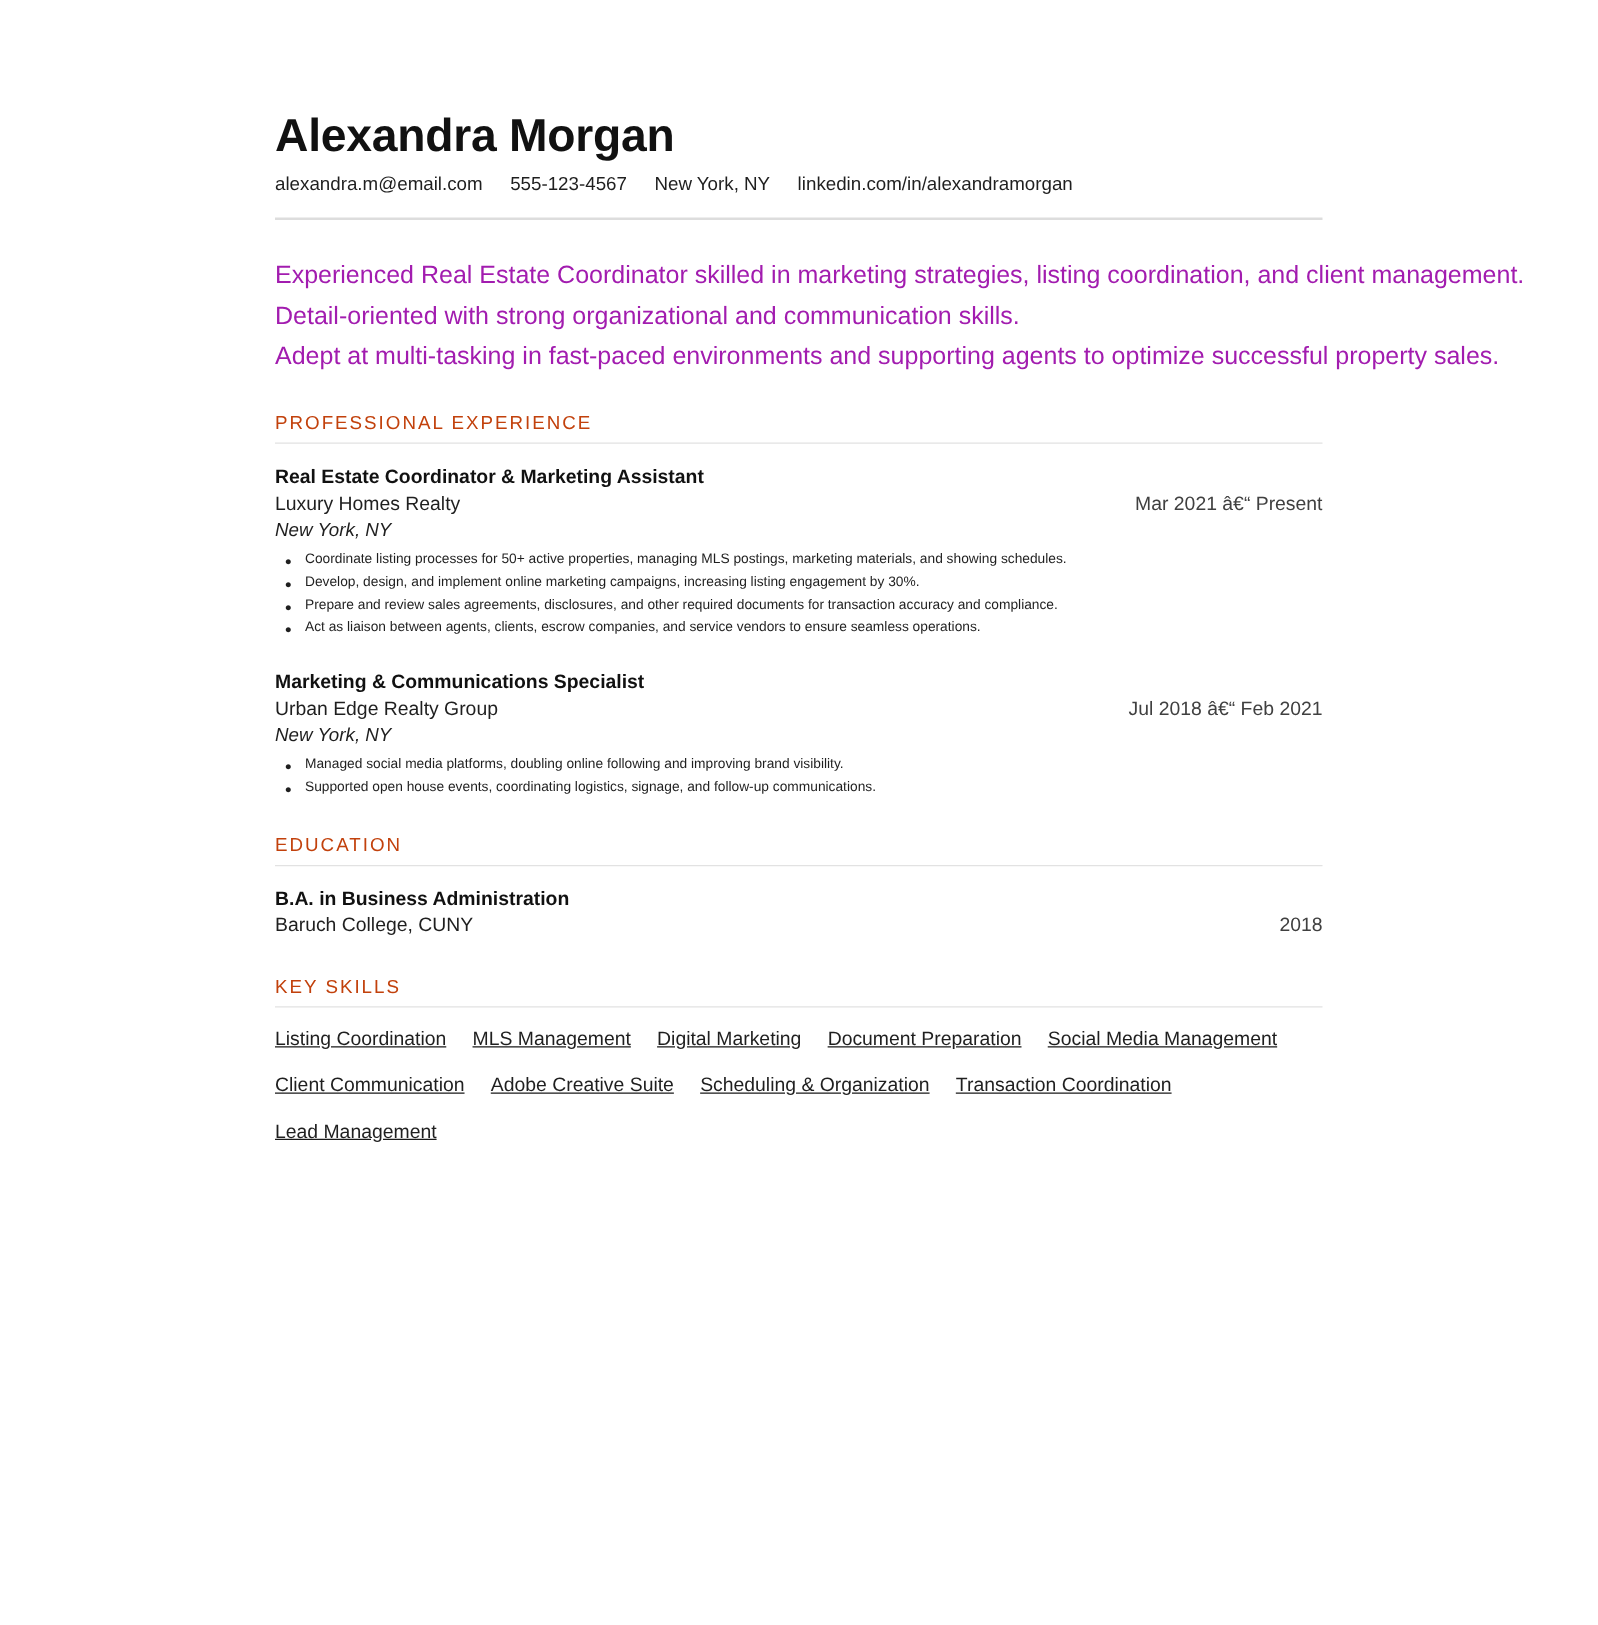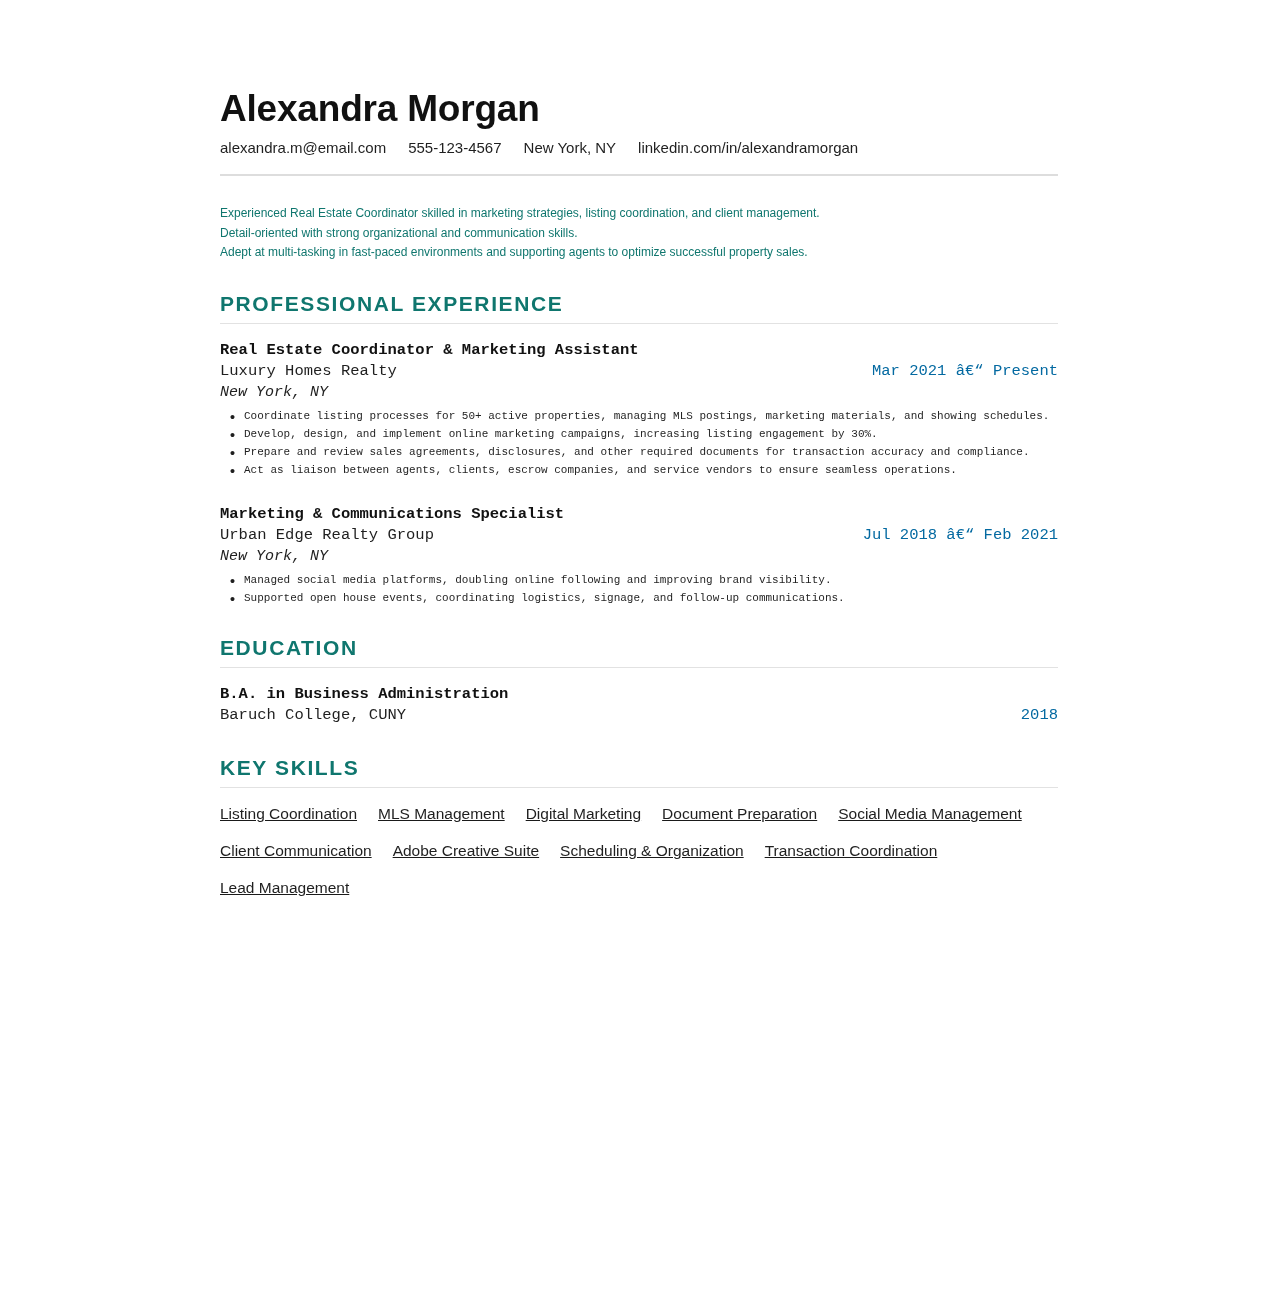--- a/index.html
+++ b/index.html
@@ -54,70 +54,69 @@
   .header-rule {
     border: 0;
     border-top: 2px solid #dddddd;
     margin: 16px 0 0 0;
     width: 100%;
   }
 
   
   .summary {
     margin-top: 28px;
-    font-size: 12px;
+    font-size: 20px;
     line-height: 1.62;
-    color: #0f766e;
+    color: #a21caf;
   }
   .summary div { white-space: nowrap; }
 
   
   .section {
     margin-top: 29px;
   }
   .section-title {
-    font-size: 21px;
-    font-weight: bold;
+    font-size: 15px;
+    font-weight: normal;
     letter-spacing: 1.6px;
     text-transform: uppercase;
-    color: #0f766e;
+    color: #c2410c;
     margin: 0 0 7px 0;
   }
   .section-rule {
     border: 0;
     border-top: 1px solid #e2e2e2;
     margin: 0 0 16px 0;
     width: 100%;
   }
 
   
   .entry {
     margin-bottom: 24px;
-    font-family: Liberation Mono, monospace;
   }
   .entry:last-child { margin-bottom: 0; }
   .entry-title {
     font-size: 15.5px;
     font-weight: bold;
     color: #111111;
     line-height: 1.38;
   }
   .entry-row {
     display: flex;
     justify-content: space-between;
     align-items: flex-end;
     line-height: 1.38;
   }
   .entry-org {
     font-size: 15.5px;
     color: #1f1f1f;
   }
   .entry-date {
     font-size: 15.5px;
-    color: #0369a1;
+    color: #404040;
     white-space: nowrap;
     padding-left: 20px;
   }
   .entry-loc {
     font-size: 15px;
     font-style: italic;
     color: #1f1f1f;
     line-height: 1.42;
   }
   ul.bullets {

